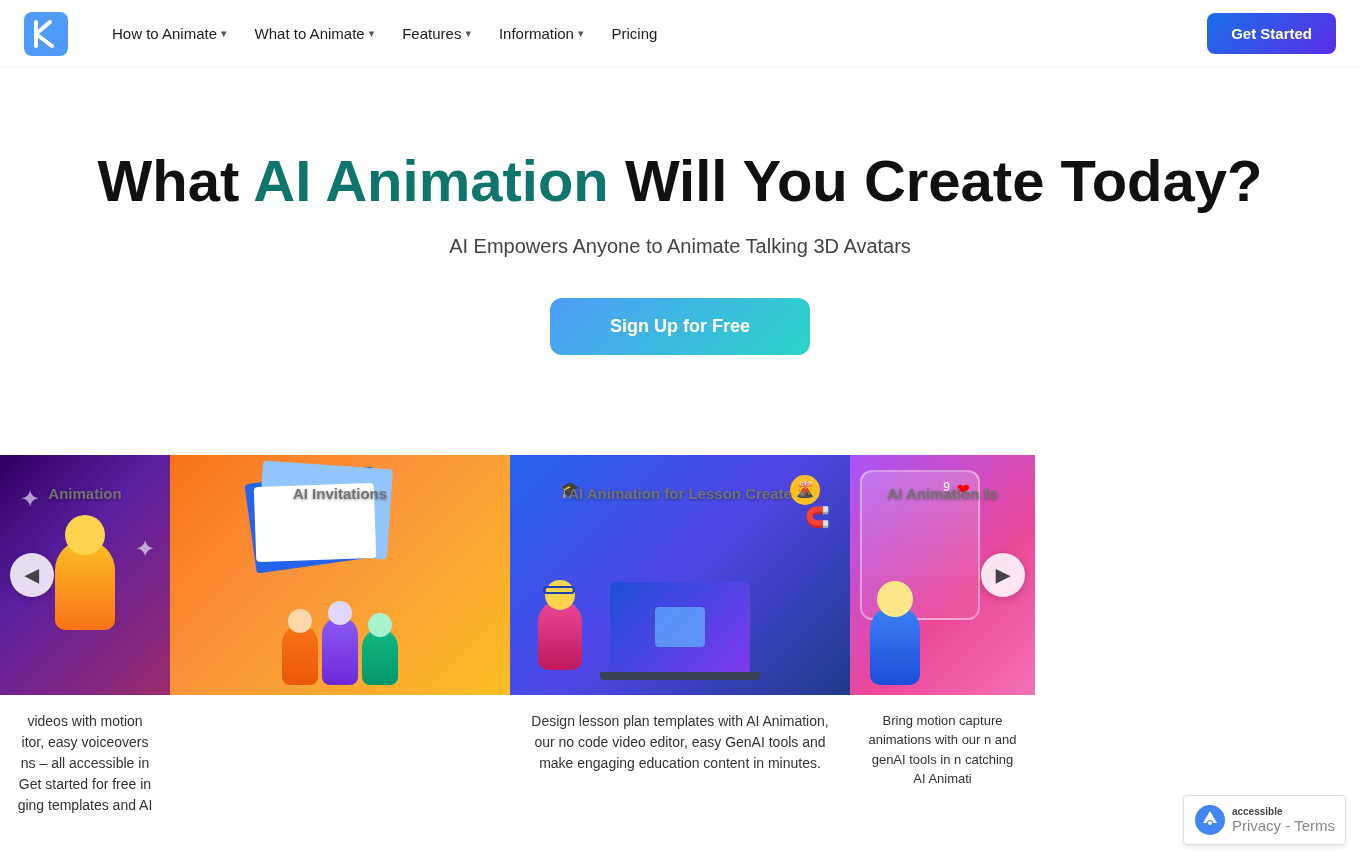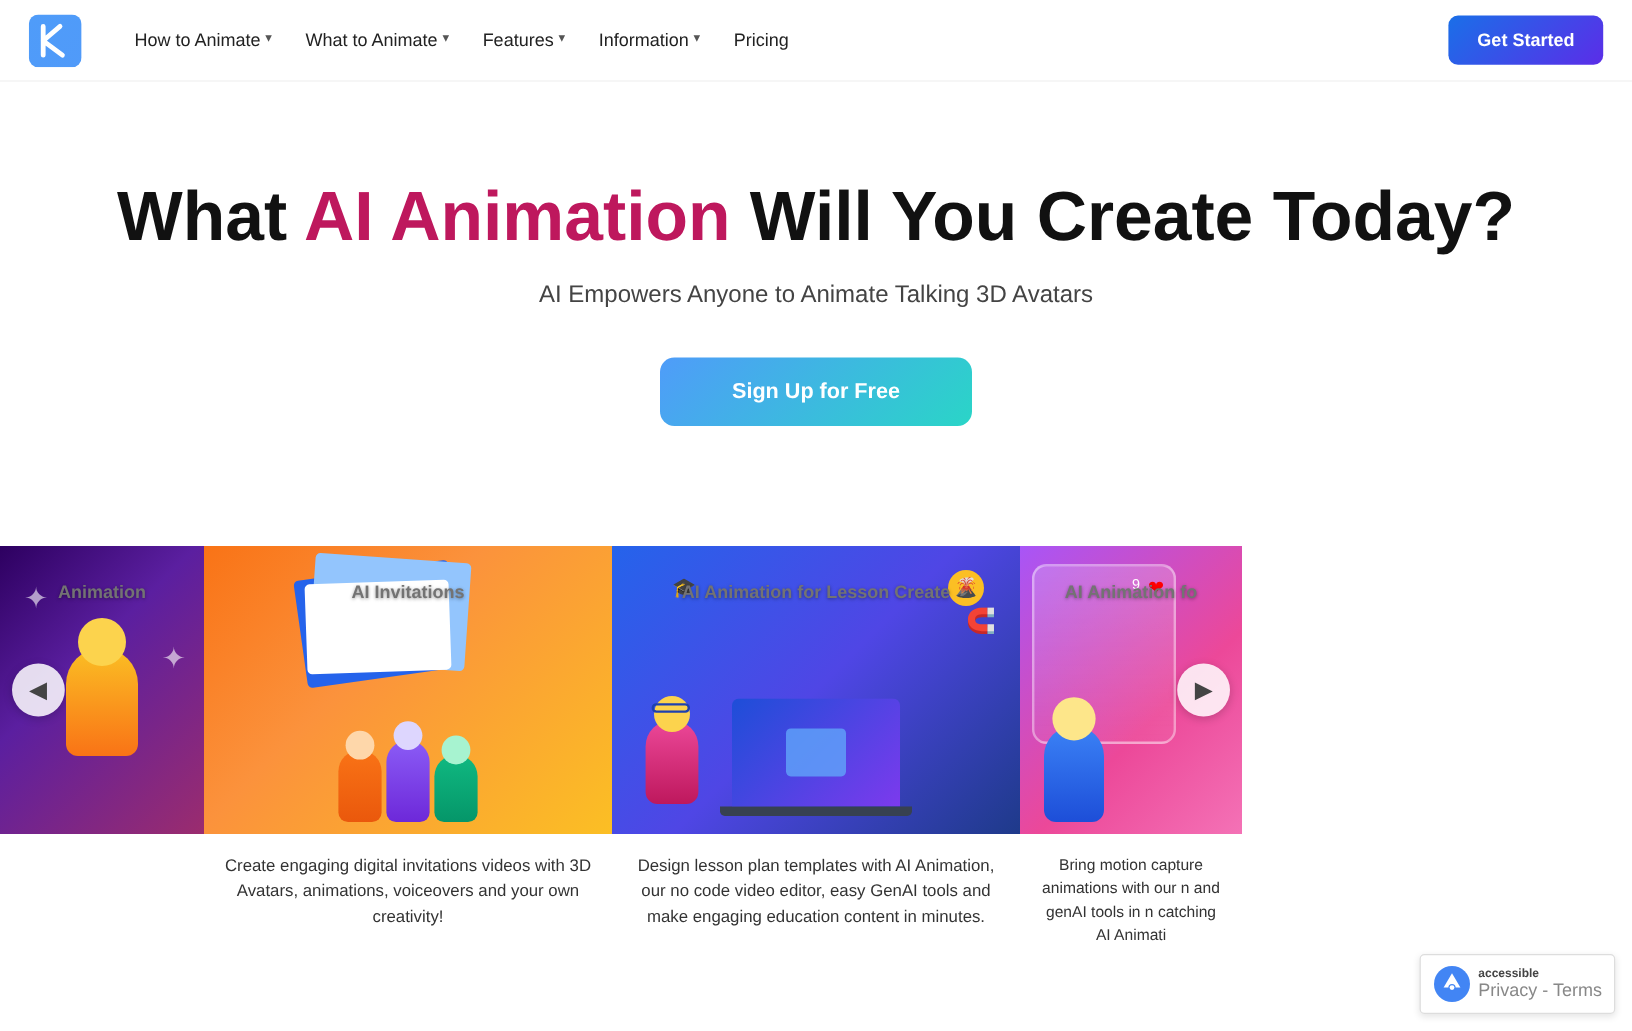--- a/index.html
+++ b/index.html
@@ -10,21 +10,21 @@
       position: fixed; top: 0; left: 0; right: 0; height: 68px;
       background: #fff; display: flex; align-items: center; padding: 0 24px;
       z-index: 100; border-bottom: 1px solid #f0f0f0;
     }
     .nav-logo {
       width: 44px; height: 44px; margin-right: 32px; flex-shrink: 0;
     }
     .nav-logo svg { width: 44px; height: 44px; }
     .nav-links { display: flex; align-items: center; gap: 4px; flex: 1; }
     .nav-item {
-      display: flex; gap: 4px;
+      display: flex; align-items: center; gap: 4px;
       padding: 8px 12px; cursor: pointer; border-radius: 6px;
       font-size: 15px; font-weight: 500; color: #222;
       text-decoration: none; white-space: nowrap;
     }
     .nav-chevron { font-size: 11px; color: #555; }
     .nav-cta-area { margin-left: auto; }
     .get-started-btn {
       background: linear-gradient(135deg, #1a6fe8, #5b2de8);
       color: #fff; border: none; border-radius: 8px;
       padding: 12px 24px; font-size: 15px; font-weight: 600;
@@ -33,21 +33,21 @@
 
     
     .hero {
       margin-top: 68px; padding: 80px 20px 60px;
       text-align: center; background: #fff;
     }
     .hero-title {
       font-size: 58px; font-weight: 800; color: #111; line-height: 1.15;
       margin-bottom: 20px;
     }
-    .hero-title .highlight { color: #be185d; }
+    .hero-title .highlight { color: #0f766e; }
     .hero-subtitle {
       font-size: 20px; color: #444; margin-bottom: 40px; font-weight: 400;
     }
     .signup-btn {
       display: inline-block;
       background: linear-gradient(135deg, #4f9cf9, #2ad5c7);
       color: #fff; border: none; border-radius: 12px;
       padding: 18px 60px; font-size: 18px; font-weight: 600;
       cursor: pointer; text-align: center;
     }
@@ -189,20 +189,21 @@
         <span class="sparkle" style="top:30px;left:20px;">✦</span>
         <span class="sparkle" style="top:80px;right:15px;">✦</span>
 
         <div style="width:60px;height:90px;background:linear-gradient(180deg,#fbbf24,#f97316);border-radius:30px 30px 10px 10px;position:relative;top:10px;">
           <div style="width:40px;height:40px;background:#fcd34d;border-radius:50%;position:absolute;top:-25px;left:10px;"></div>
         </div>
       </div>
       <div style="position:absolute;top:14px;left:0;right:0;text-align:center;">
         <span class="card-label">Animation</span>
       </div>
+      <div class="card-desc">videos with motion itor, easy voiceovers ns – all accessible in Get started for free in ging templates and AI</div>
     </div>
 
     <div class="card" style="flex:0 0 340px;">
       <div class="card-2-content">
 
         <div style="position:absolute;top:20px;left:80px;width:130px;height:90px;background:#2563eb;border-radius:4px;transform:rotate(-8deg);"></div>
         <div style="position:absolute;top:10px;left:90px;width:130px;height:90px;background:#93c5fd;border-radius:4px;transform:rotate(4deg);"></div>
         <div style="position:absolute;top:30px;left:85px;width:120px;height:75px;background:#fff;border-radius:4px;transform:rotate(-2deg);"></div>
 
         <div style="position:absolute;bottom:10px;left:50%;transform:translateX(-50%);display:flex;gap:4px;align-items:flex-end;">
@@ -213,21 +214,20 @@
             <div style="width:24px;height:24px;background:#ddd6fe;border-radius:50%;position:absolute;top:-16px;left:6px;"></div>
           </div>
           <div style="width:36px;height:56px;background:linear-gradient(180deg,#10b981,#059669);border-radius:18px 18px 8px 8px;position:relative;">
             <div style="width:24px;height:24px;background:#a7f3d0;border-radius:50%;position:absolute;top:-16px;left:6px;"></div>
           </div>
         </div>
       </div>
       <div style="position:absolute;top:14px;left:0;right:0;text-align:center;">
         <span class="card-label">AI Invitations</span>
       </div>
-      <div class="card-desc">Create engaging digital invitations videos with 3D Avatars, animations, voiceovers and your own creativity!</div>
     </div>
 
     <div class="card" style="flex:0 0 340px;">
       <div class="card-3-content">
 
         <div style="position:absolute;bottom:15px;left:50%;transform:translateX(-50%);width:160px;">
           <div style="width:140px;height:90px;background:#1e40af;border-radius:6px 6px 0 0;margin:0 auto;overflow:hidden;position:relative;">
             <div style="width:100%;height:100%;background:linear-gradient(135deg,#1d4ed8,#7c3aed);display:flex;align-items:center;justify-content:center;">
               <div style="width:50px;height:40px;background:#60a5fa;border-radius:4px;opacity:0.8;"></div>
             </div>

